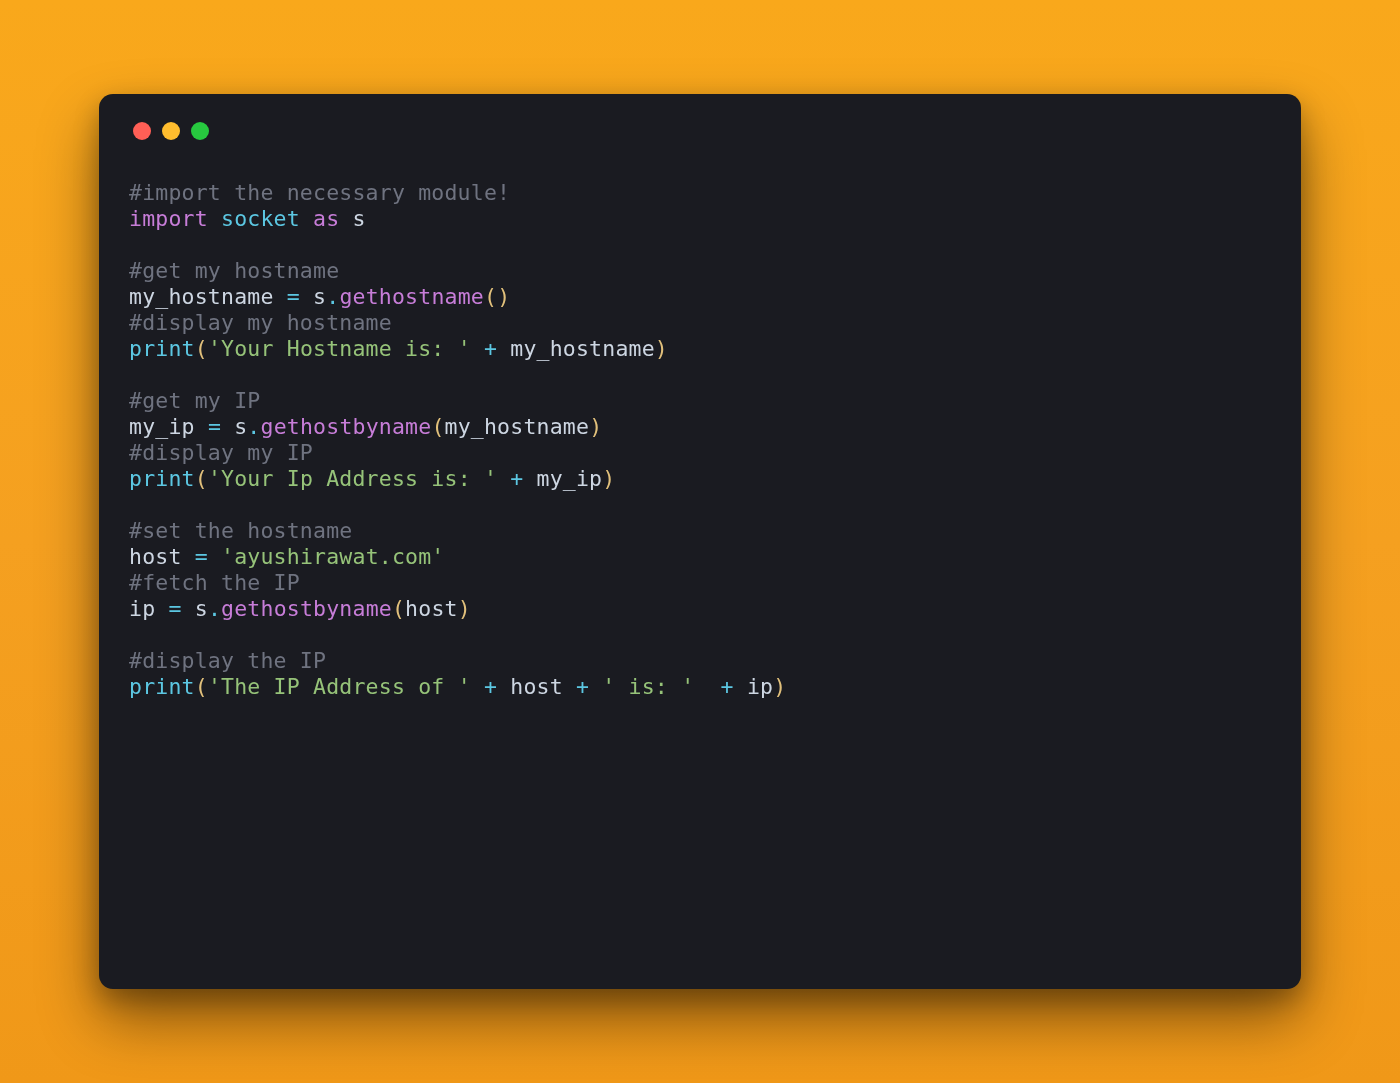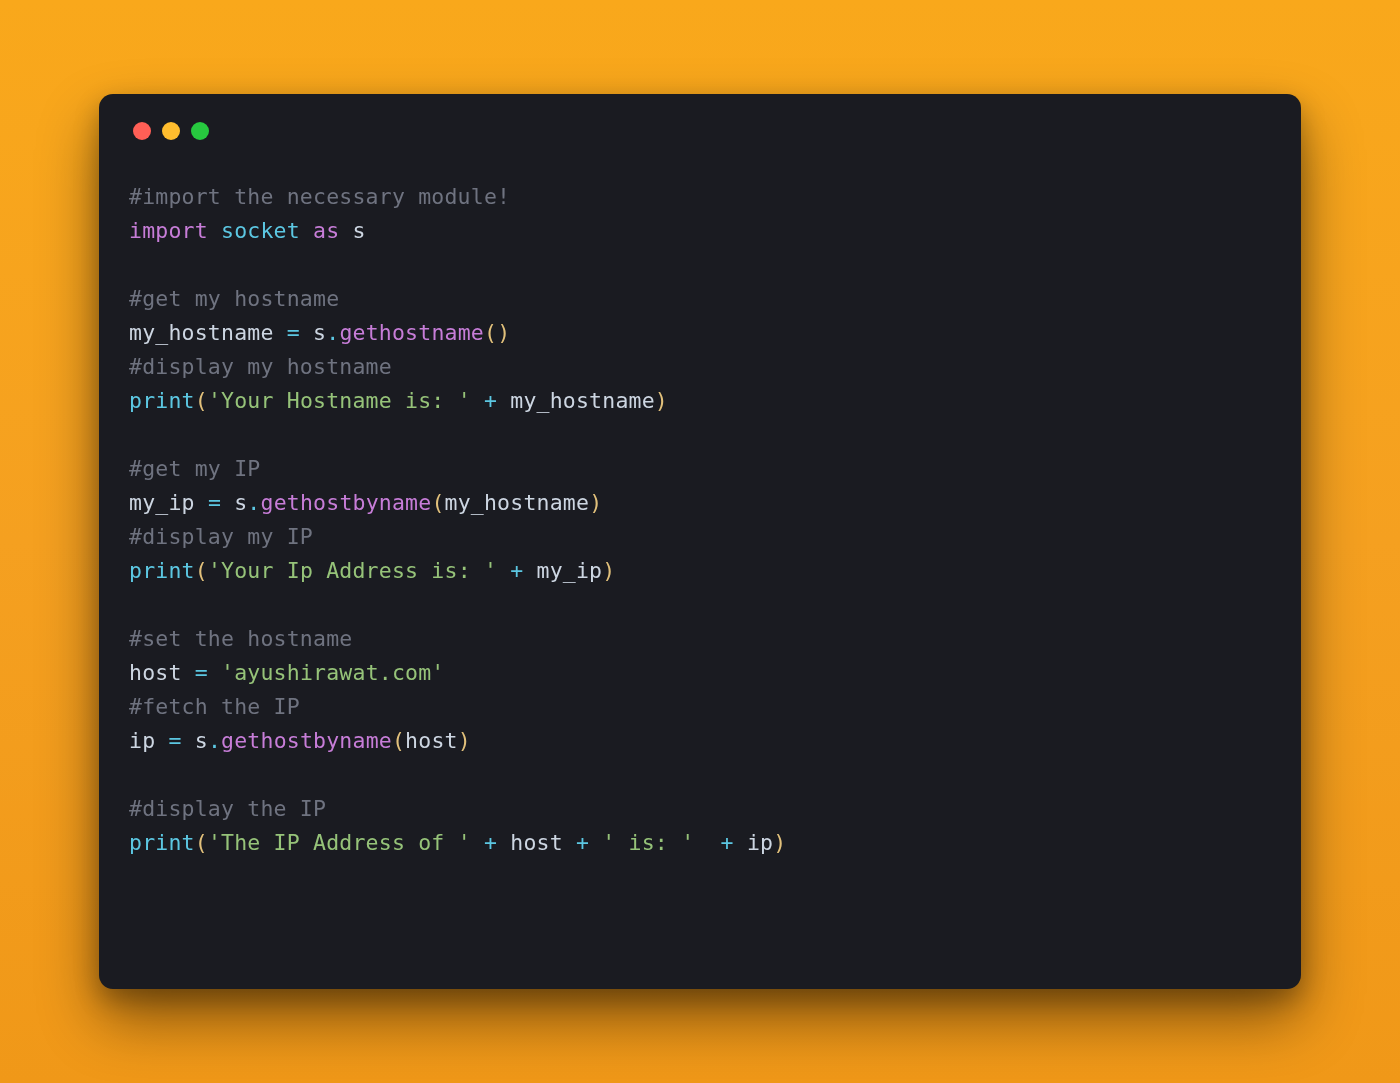--- a/index.html
+++ b/index.html
@@ -33,21 +33,21 @@
     width: 18px;
     height: 18px;
     border-radius: 50%;
   }
   .dot-red    { background: #ff5f56; }
   .dot-yellow { background: #ffbd2e; }
   .dot-green  { background: #27c93f; }
   pre.code {
     font-family: inherit;
     font-size: 21.5px;
-    line-height: 34px;
+    line-height: 26px;
     white-space: pre;
     color: #cdd6e2;
     letter-spacing: 0.2px;
   }
   .tok-comment  { color: #6f7380; }
   .tok-keyword  { color: #c77dd8; }
   .tok-module   { color: #5cc7e2; }
   .tok-ident    { color: #cdd6e2; }
   .tok-var      { color: #cdd6e2; }
   .tok-op       { color: #5cc7e2; }

